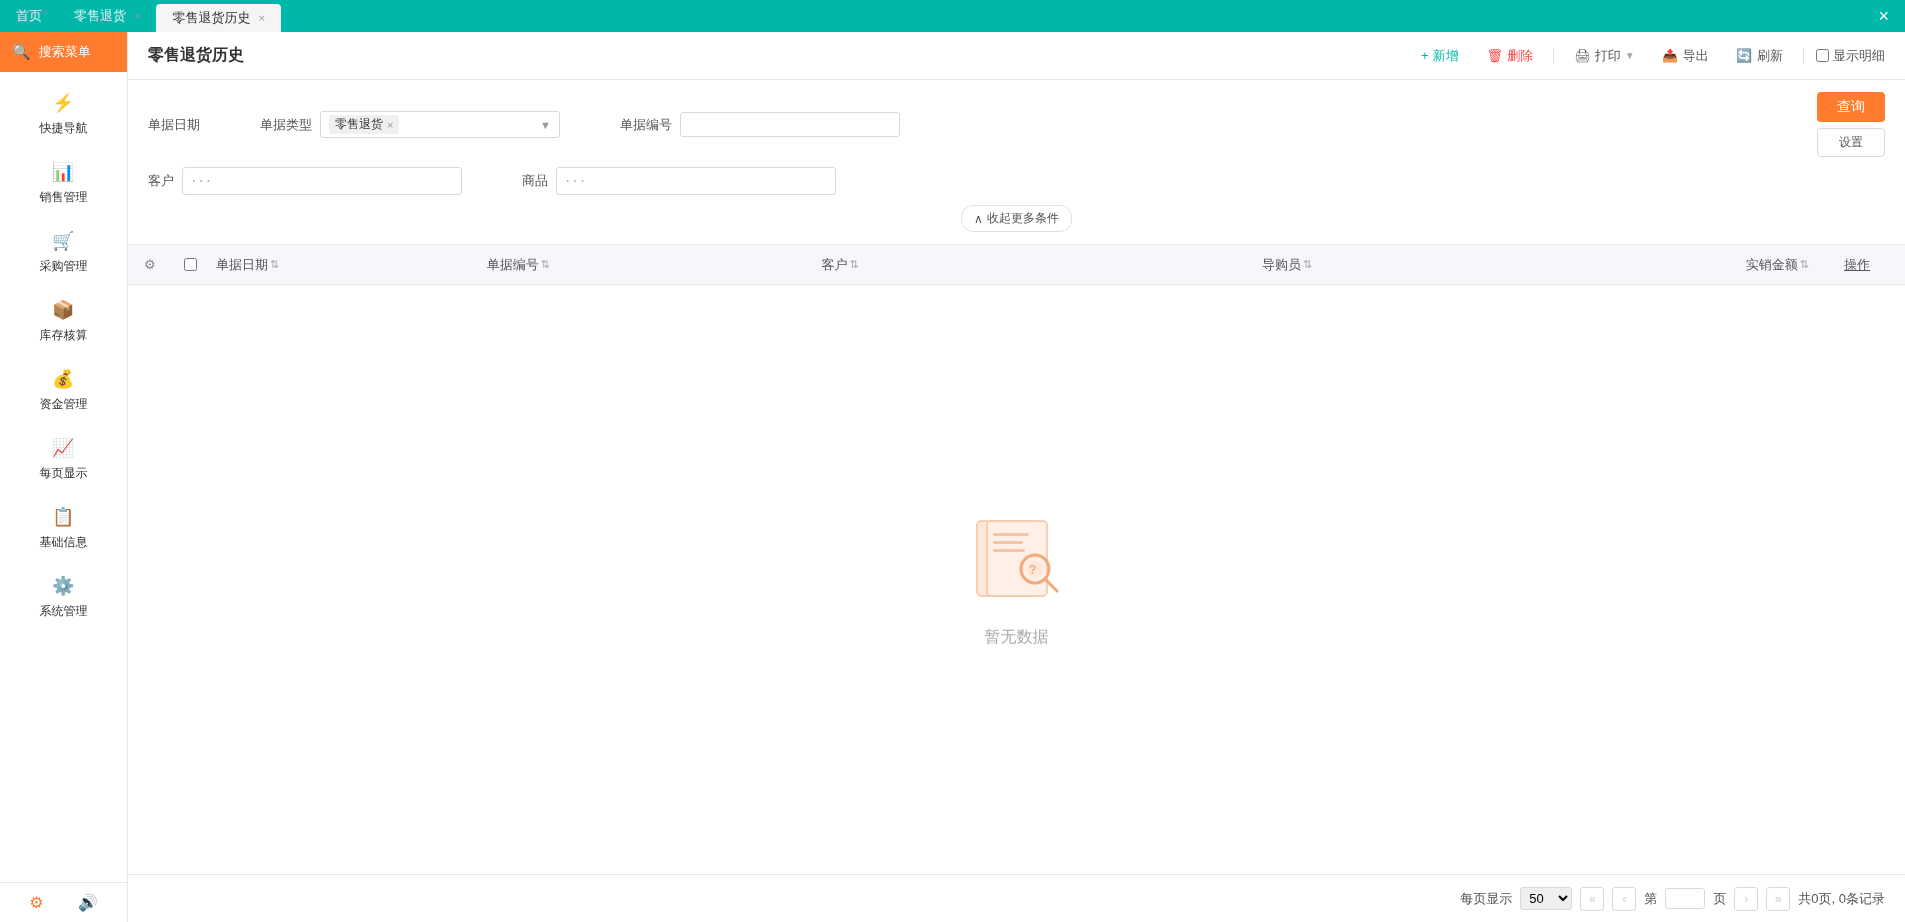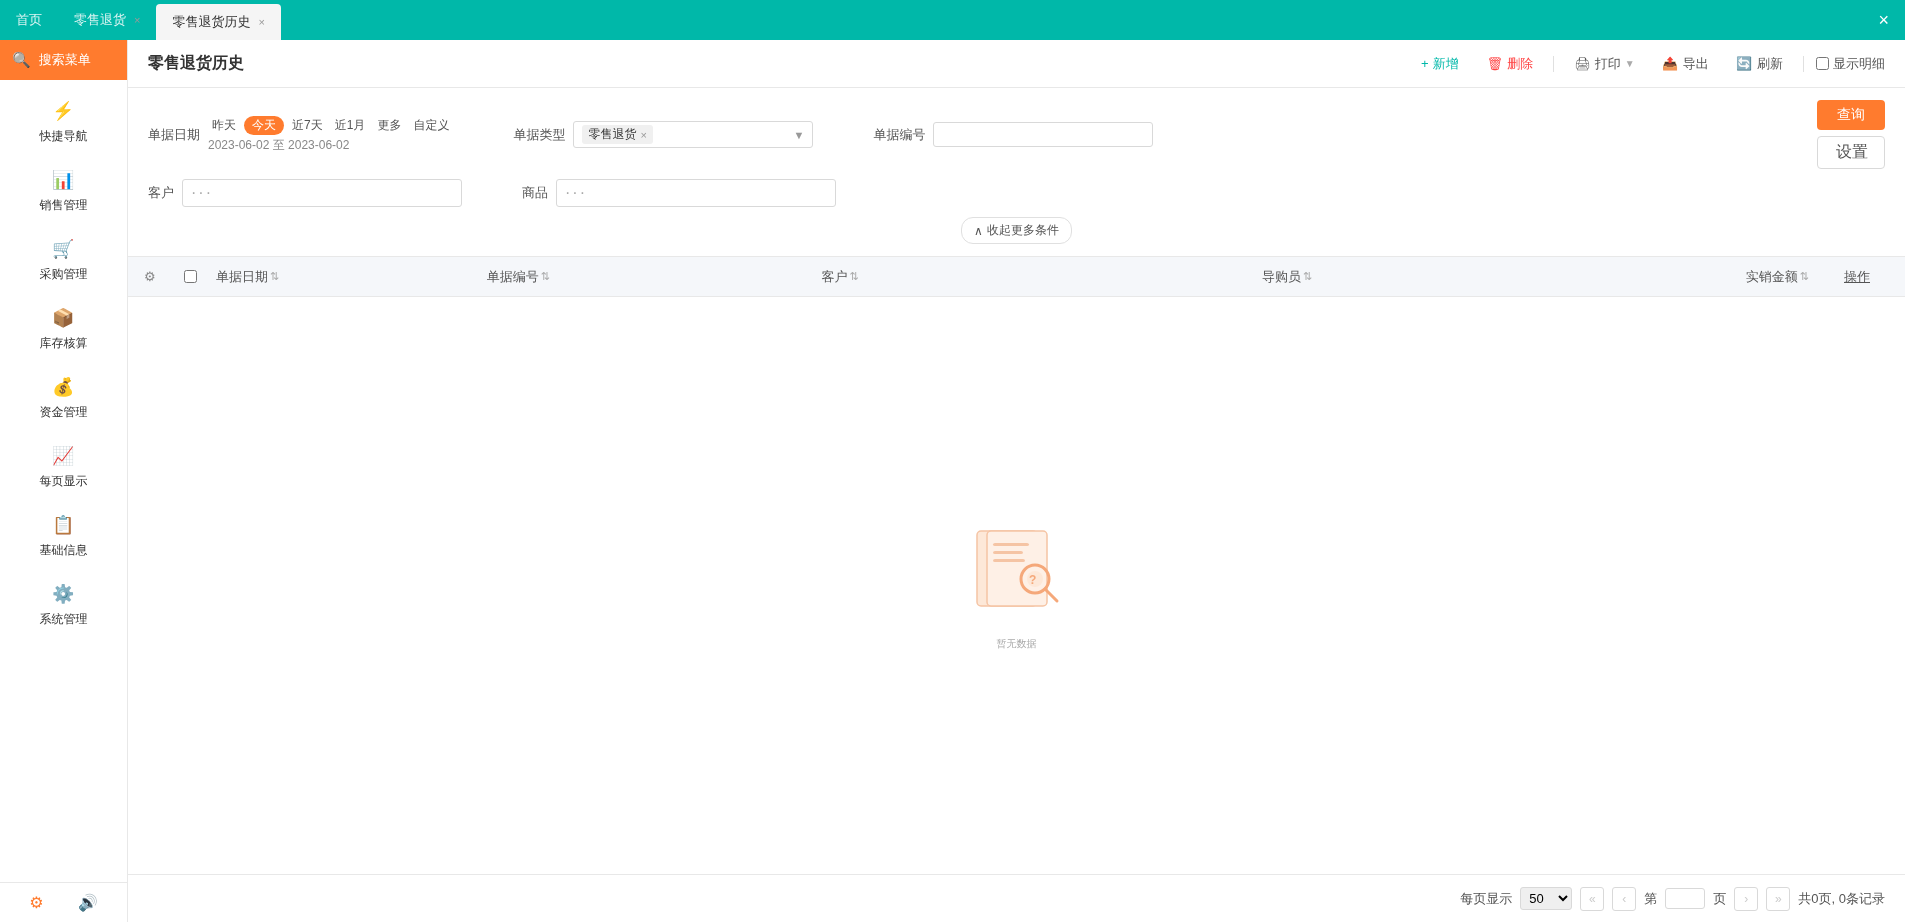--- a/index.html
+++ b/index.html
@@ -1,20 +1,20 @@
 <!DOCTYPE html>
 <html><head>
   <meta charset="utf-8">
   <style>
     * { box-sizing: border-box; margin: 0; padding: 0; font-family: "Microsoft YaHei", "PingFang SC", sans-serif; }
     body { width: 1905px; height: 922px; overflow: hidden; background: #f5f5f5; display: flex; flex-direction: column; }
 
     
     .top-bar {
-      height: 40px;
+      height: 32px;
       background: #00b8a9;
       display: flex;
       align-items: stretch;
       flex-shrink: 0;
     }
     .tab {
       display: flex;
       align-items: center;
       padding: 0 16px;
       font-size: 13px;
@@ -255,21 +255,21 @@
       display: flex;
       flex-direction: column;
       align-items: center;
       justify-content: center;
       gap: 16px;
     }
     .empty-icon {
       width: 120px;
       height: 100px;
     }
-    .empty-text { font-size: 10px; color: #aaa; }
+    .empty-text { font-size: 16px; color: #aaa; }
 
     
     .pagination-bar {
       height: 48px;
       background: #fff;
       border-top: 1px solid #e8e8e8;
       display: flex;
       align-items: center;
       justify-content: flex-end;
       padding: 8px 20px;
@@ -313,23 +313,22 @@
       padding: 6px 20px;
       font-size: 14px;
       cursor: pointer;
     }
     .settings-btn {
       background: #fff;
       color: #555;
       border: 1px solid #d9d9d9;
       border-radius: 4px;
       padding: 5px 16px;
-      font-size: 16px;
-      cursor: pointer;
-      text-align: right;
+      font-size: 12px;
+      cursor: pointer;
     }
     .query-settings-area {
       display: flex;
       flex-direction: column;
       gap: 6px;
       margin-left: auto;
     }
     .filter-date-col {
       display: flex;
       flex-direction: column;
@@ -440,31 +439,20 @@
         </label>
       </div>
     </div>
 
     <div class="filter-area">
 
       <div class="filter-row">
 
         <div class="filter-item">
           <span class="filter-label">单据日期</span>
-          <div class="filter-date-col">
-            <div class="date-shortcuts">
-              <span class="date-btn">昨天</span>
-              <span class="date-btn active">今天</span>
-              <span class="date-btn">近7天</span>
-              <span class="date-btn">近1月</span>
-              <span class="date-btn">更多</span>
-              <span class="date-btn">自定义</span>
-            </div>
-            <div class="date-range">2023-06-02 至 2023-06-02</div>
-          </div>
         </div>
 
         <div class="filter-item" style="margin-left: 40px;">
           <span class="filter-label">单据类型</span>
           <div class="filter-select-container" style="min-width: 240px;">
             <div class="filter-tag">
               <span>零售退货</span>
               <span class="filter-tag-close">×</span>
             </div>
             <span class="filter-select-arrow">▼</span>

